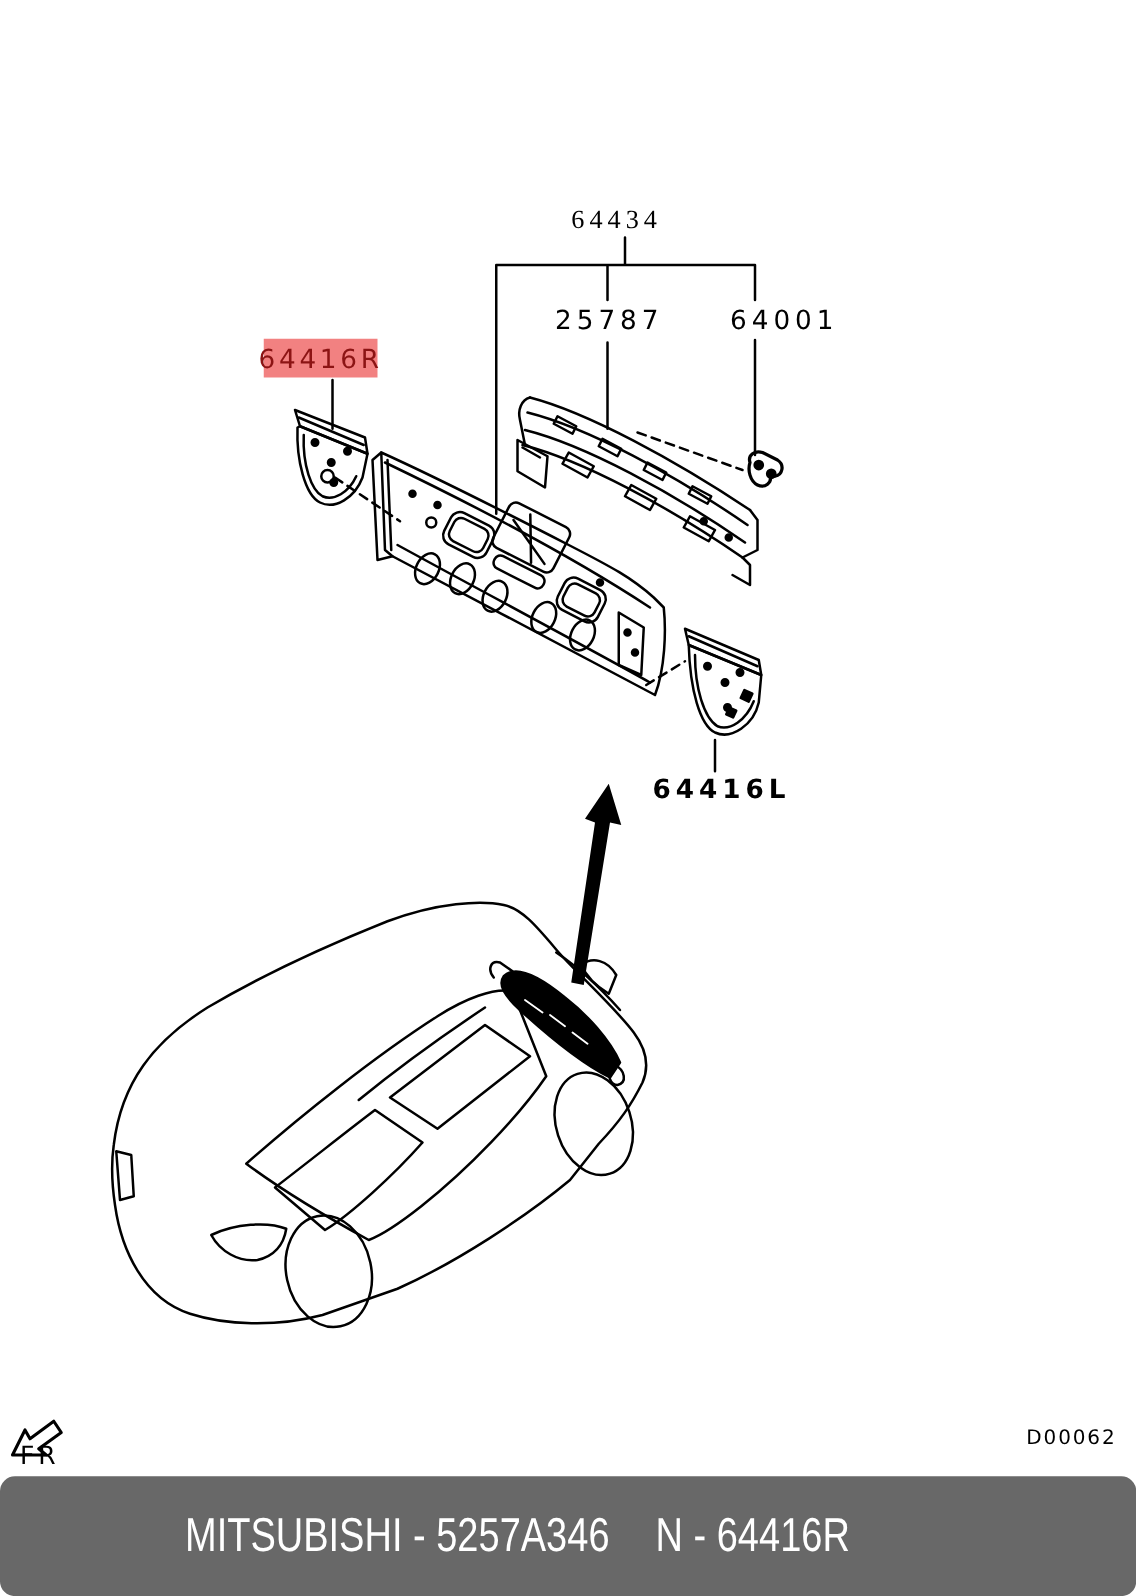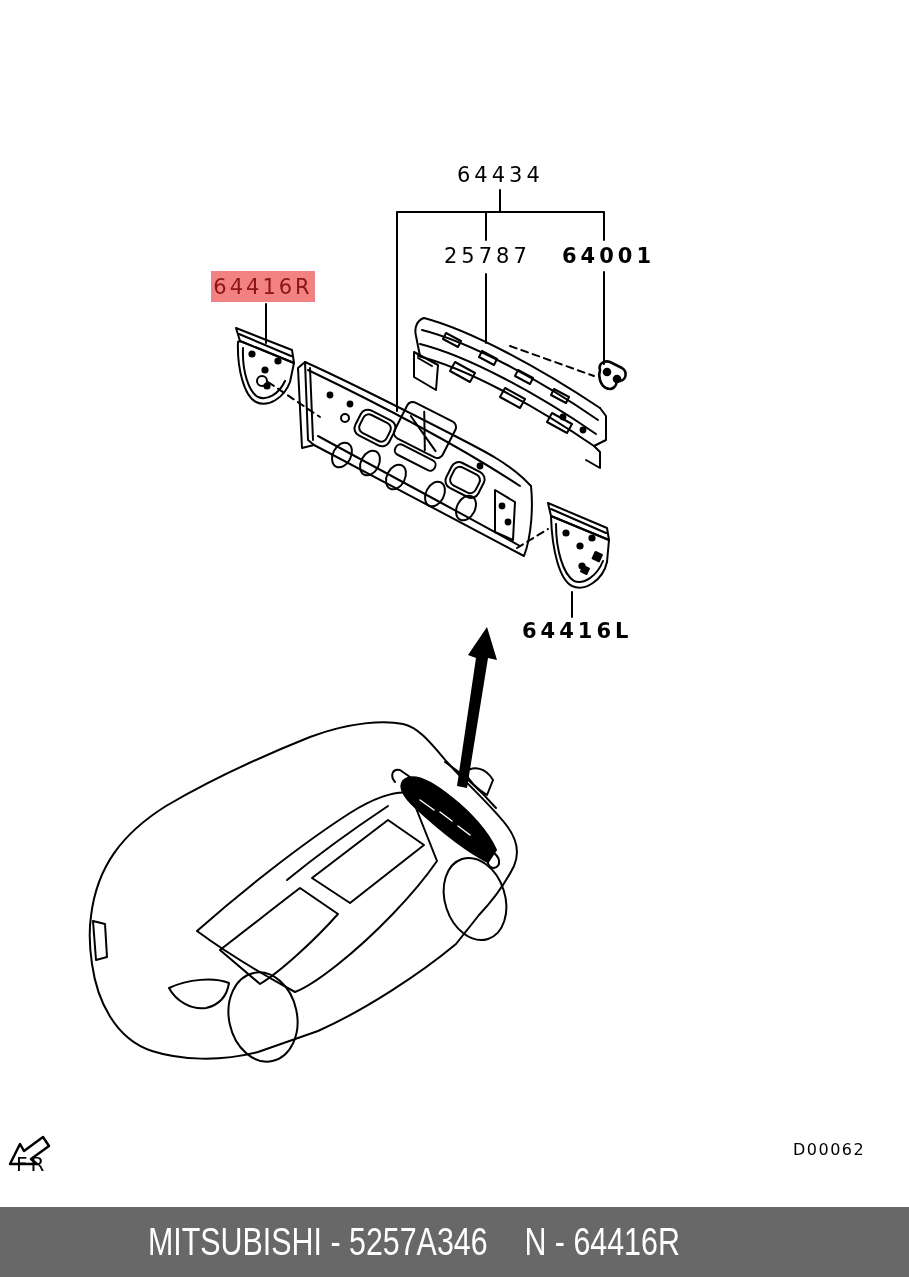--- a/index.html
+++ b/index.html
@@ -9,28 +9,28 @@
     --footer-text:#ffffff;
     --line:#000000;
   }
   *{margin:0;padding:0;box-sizing:border-box;}
   html,body{width:909px;height:1277px;background:#ffffff;overflow:hidden;
     font-family:"DejaVu Sans",sans-serif;}
   .stage{position:relative;width:909px;height:1277px;background:#ffffff;}
   .diagram-svg{position:absolute;left:0;top:0;}
   .callout{position:absolute;font-size:21px;letter-spacing:4px;color:#000;
     white-space:nowrap;line-height:22px;}
-  .callout-highlight{position:absolute;left:211px;top:271px;width:104px;height:31px;
+  .callout-highlight{position:absolute;left:211px;top:271px;width:91px;height:31px;
     background:var(--highlight-bg);color:var(--highlight-text);
     display:flex;align-items:center;justify-content:center;
     font-size:21px;letter-spacing:3px;line-height:22px;}
   .fr-label{position:absolute;left:16px;top:1152px;font-size:20px;letter-spacing:3px;color:#000000;}
-  .drawing-code{position:absolute;left:793px;top:1140px;font-size:16px;letter-spacing:1.5px;color:#000;}
-  .footer-bar{position:absolute;left:0;bottom:0;width:909px;height:70px;
-    background:var(--footer-bg);display:flex;align-items:center;}
+  .drawing-code{position:absolute;left:821px;top:1140px;font-size:16px;letter-spacing:1.5px;color:#000;}
+  .footer-bar{position:absolute;left:0;bottom:0;width:909px;height:96px;
+    background:var(--footer-bg);display:flex;align-items:center;border-radius:12px;}
   .footer-text{display:flex;gap:46px;margin-left:148px;
     transform:scaleX(0.8);transform-origin:0 50%;
     font-family:"Liberation Sans",sans-serif;font-size:38px;font-weight:400;
     color:var(--footer-text);white-space:nowrap;}
 </style>
 </head>
 <body>
 
 <div class="stage">
 
@@ -144,25 +144,25 @@
         <path d="M403,781 C412,772 430,780 452,798 C470,812 488,832 496,850 L488,862 C468,852 440,830 416,808 C404,797 398,788 403,781 Z" fill="#000"></path>
         <path d="M420,800 l14,10 M440,812 l12,9 M458,826 l12,9" stroke="#fff" stroke-width="1.5"></path>
       </g>
 
       <path fill="#000" stroke="none" d="M457,786 L476,658 L468,655 L487,627 L497,660 L488,658 L467,788 Z"></path>
 
       <path fill="#fff" stroke-width="2.5" d="M10,1164 L20,1144 L24,1151 L43,1137 L49,1146 L31,1159 L37,1164 Z"></path>
     </g>
   </svg>
 
-  <div class="callout" style="left:457px;top:164px;">64434</div>
+  <div class="callout" style="left:457px;top:164px;font-family:Liberation Serif, serif;">64434</div>
 
   <div class="callout" style="left:444px;top:245px;">25787</div>
 
-  <div class="callout" style="left:562px;top:245px;font-weight:bold;">64001</div>
+  <div class="callout" style="left:584px;top:245px;">64001</div>
 
   <div class="callout-highlight">64416R</div>
 
   <div class="callout" style="left:522px;top:620px;font-weight:bold;">64416L</div>
 
   <div class="fr-label">FR</div>
 
   <div class="drawing-code">D00062</div>
 
   <div class="footer-bar">

